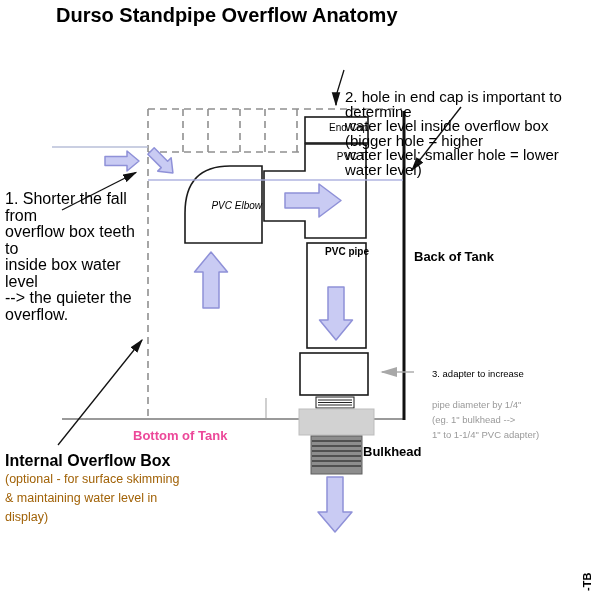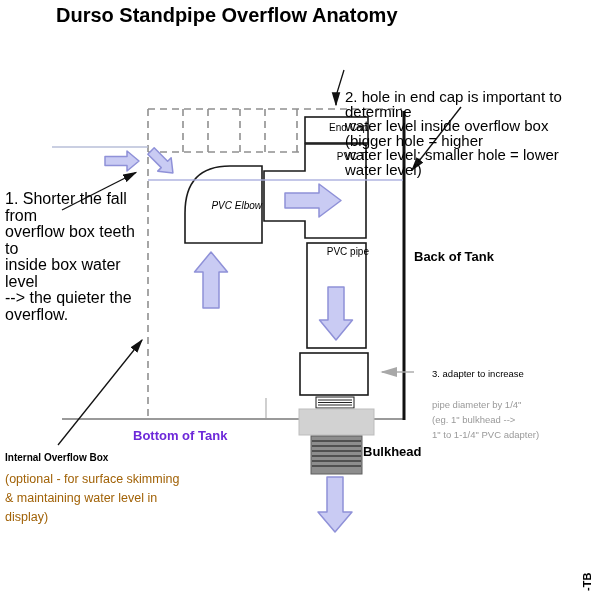--- a/index.html
+++ b/index.html
@@ -11,26 +11,26 @@
   .txt{position:absolute;white-space:pre-line;}
   .title{left:8px;top:4px;font-size:20px;font-weight:bold;letter-spacing:0px;margin-left:48px;}
   .note1{left:5px;top:191px;font-size:16px;line-height:16.5px;width:130px;}
   .note2{left:345px;top:50px;font-size:15px;line-height:14.6px;width:225px;margin-top:40px;}
   .note3{left:418px;top:351px;font-size:9.5px;line-height:15.3px;width:150px;margin-left:14px;}
   .note3-body{color:#9a9a9a;}
   .lbl{position:absolute;font-size:10px;text-align:right;}
   .lbl-endcap{left:305px;top:122px;width:63px;}
   .lbl-pvct{left:305px;top:151px;width:61px;}
   .lbl-elbow{left:186px;top:200px;width:76px;font-style:italic;}
-  .lbl-pipe{left:307px;top:246px;width:62px;}
+  .lbl-pipe{left:307px;top:246px;width:62px;font-weight:bold;}
   .bold-lbl{position:absolute;font-weight:bold;font-size:13px;}
   .back-tank{left:414px;top:249px;}
-  .bottom-tank{left:133px;top:428px;color:#6d28d9;}
+  .bottom-tank{left:133px;top:428px;color:#ec4899;}
   .bulkhead-lbl{left:363px;top:444px;}
-  .iob-title{left:5px;top:452px;font-size:10px;}
+  .iob-title{left:5px;top:452px;font-size:16px;}
   .iob-desc{left:5px;top:470px;font-size:12.5px;line-height:19px;color:#a16207;width:210px;}
   .signature{left:581px;top:591px;font-size:11px;font-weight:bold;transform-origin:0 0;transform:rotate(-90deg);white-space:nowrap;}
 </style>
 </head>
 <body>
 
 <div id="stage">
 
   <svg id="diagram-svg" width="600" height="600" viewBox="0 0 600 600">
     <defs>

